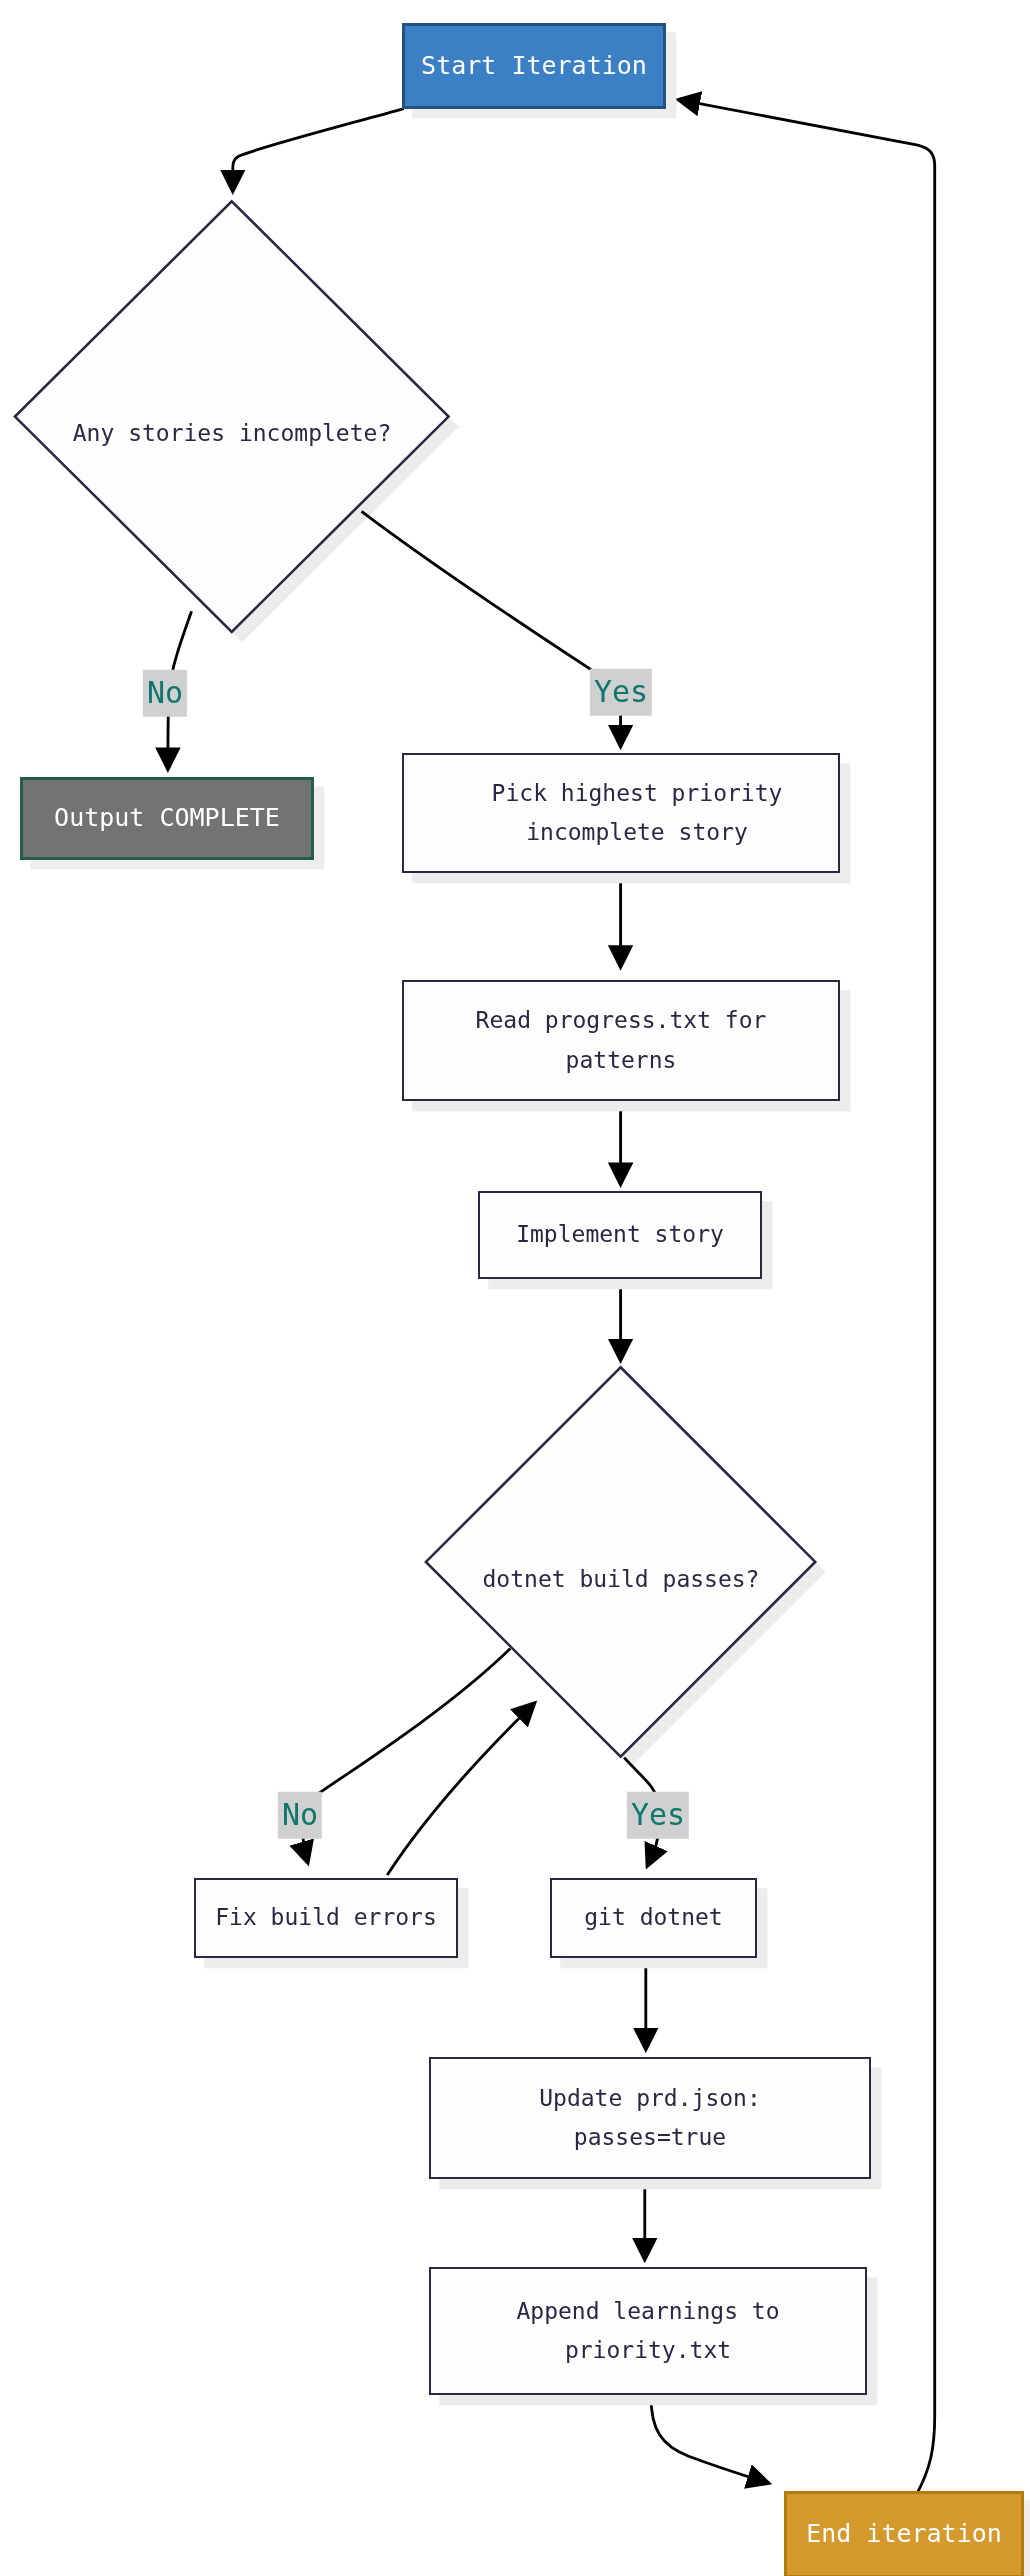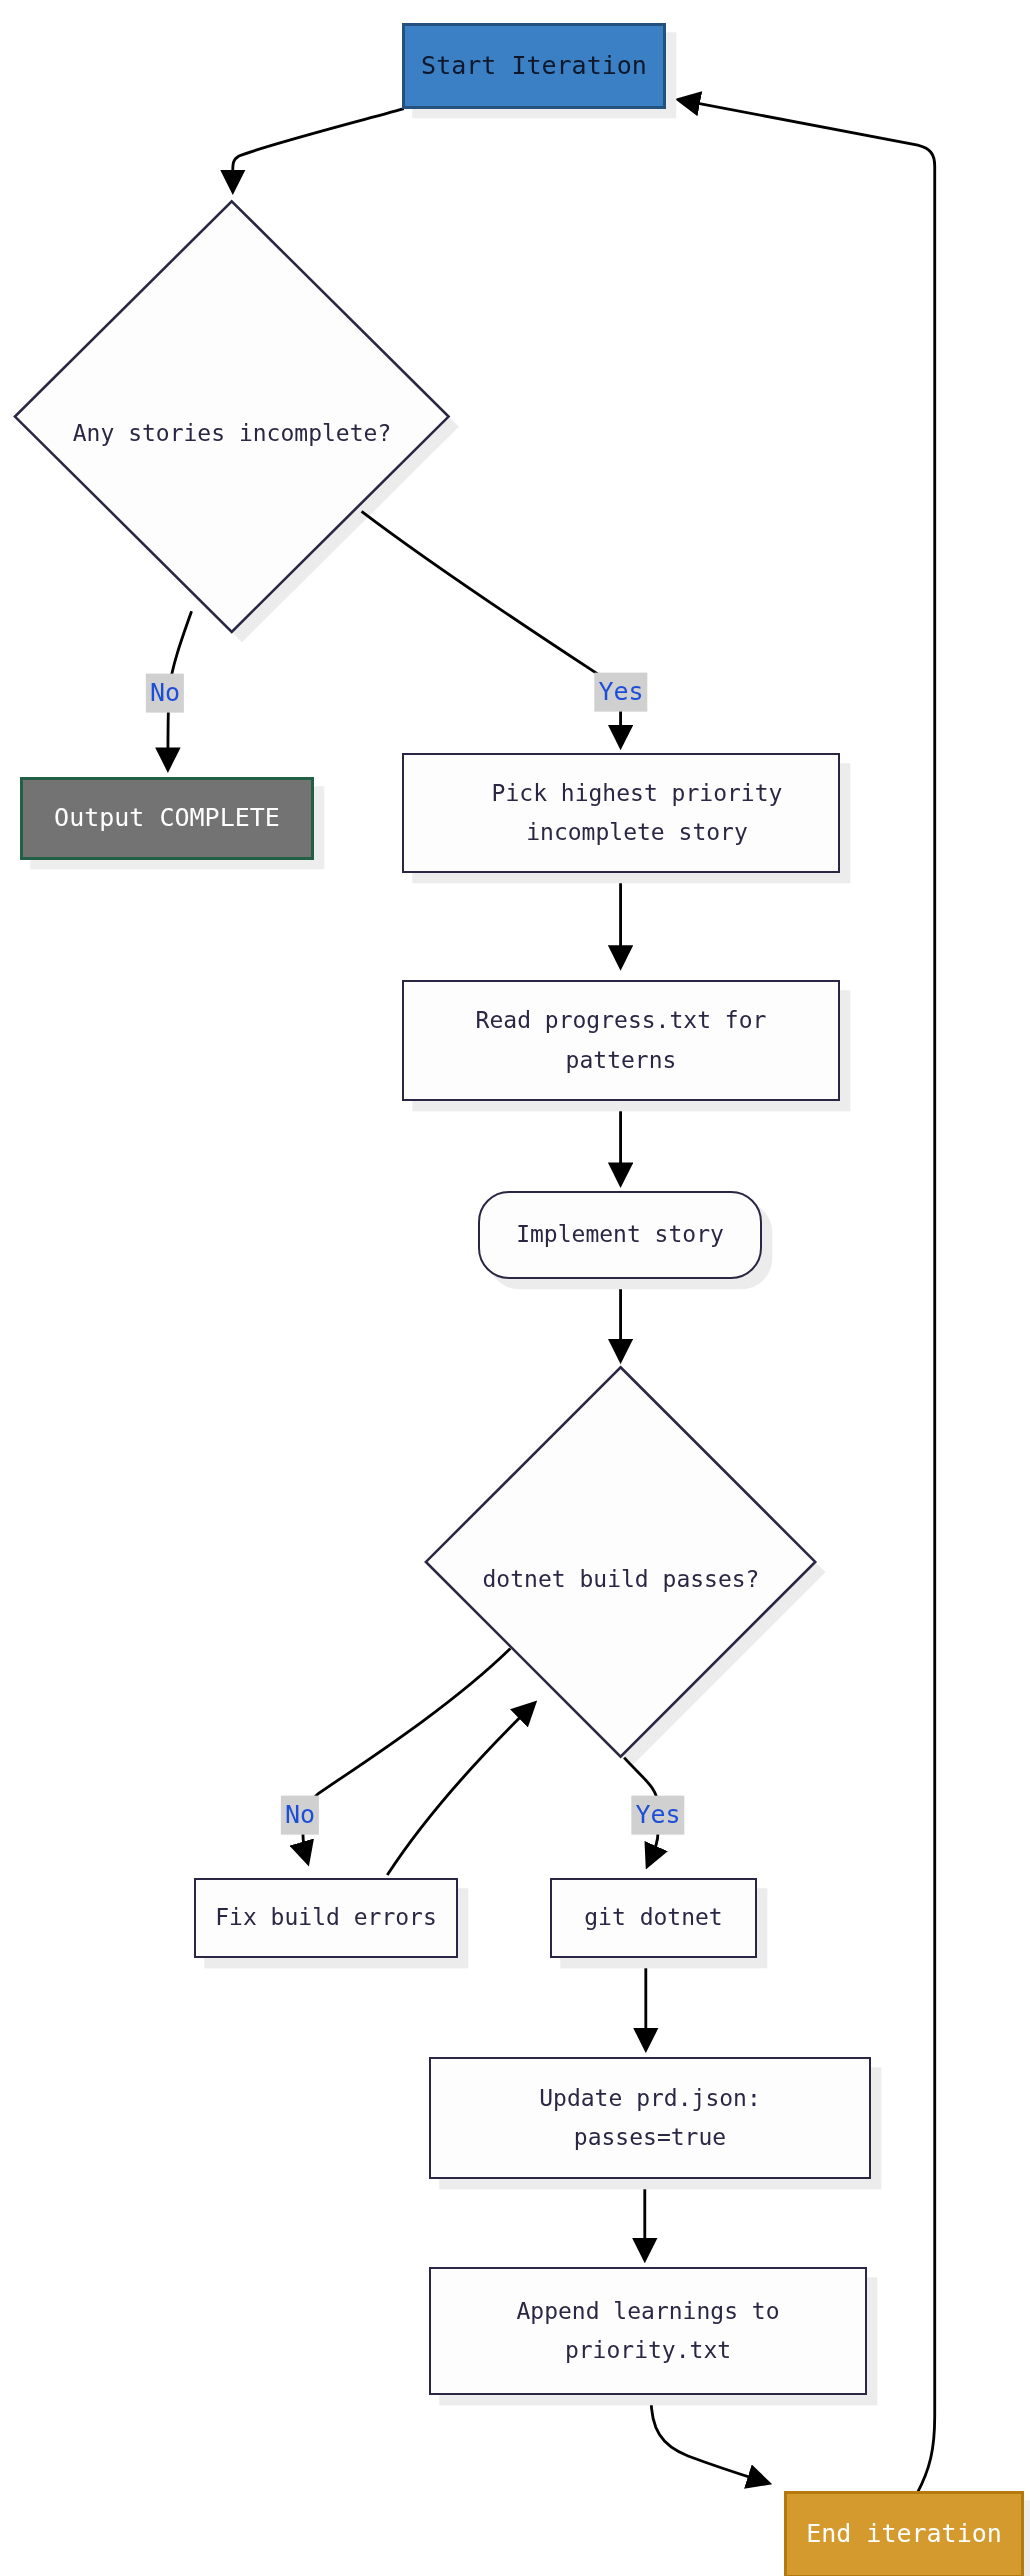--- a/index.html
+++ b/index.html
@@ -36,21 +36,21 @@
   .node.proc {
     background: #fdfdfd;
     border: 2.6px solid #2a2744;
     color: #2a2744;
     font-size: 23px;
     box-shadow: 10.3px 10.3px 0 #ececec;
   }
   .node.start {
     background: #3b80c5;
     border: 3.6px solid #25517f;
-    color: #0f172a;
+    color: #ffffff;
     font-size: 25px;
     box-shadow: 10.3px 9.3px 0 #ededed;
   }
   .node.complete {
     background: #737373;
     border: 3.6px solid #216045;
     color: #ffffff;
     font-size: 25px;
     box-shadow: 10.3px 9.3px 0 #ededed;
   }
@@ -67,22 +67,22 @@
     color: #2a2744;
     font-size: 23px;
     white-space: nowrap;
     text-align: left;
     margin-top: 15px;
   }
   .edge-label {
     position: absolute;
     transform: translate(-50%, -50%);
     background: #d0d0d0;
-    color: #1d4ed8;
-    font-size: 25px;
+    color: #0f766e;
+    font-size: 30px;
     line-height: 1.55;
     padding: 0 4.1px;
     white-space: nowrap;
   }
   .line { white-space: nowrap; }
 </style>
 </head>
 <body>
 
 <div class="canvas">
@@ -128,21 +128,21 @@
   <div class="node proc" style="left:402px; top:753px; width:438px; height:120px;padding-left:32px;">
     <div class="line">Pick highest priority</div>
     <div class="line">incomplete story</div>
   </div>
 
   <div class="node proc" style="left:402px; top:980px; width:438px; height:121px;">
     <div class="line">Read progress.txt for</div>
     <div class="line">patterns</div>
   </div>
 
-  <div class="node proc" style="left:478px; top:1191px; width:284px; height:88px;border-radius:31px;">
+  <div class="node proc" style="left:478px; top:1191px; width:284px; height:88px;">
     <span class="line">Implement story</span>
   </div>
 
   <div class="diamond-label" style="left:621px; top:1564px;">dotnet build passes?</div>
 
   <div class="node proc" style="left:194px; top:1878px; width:264px; height:80px;">
     <span class="line">Fix build errors</span>
   </div>
 
   <div class="node proc" style="left:550px; top:1878px; width:207px; height:80px;">

